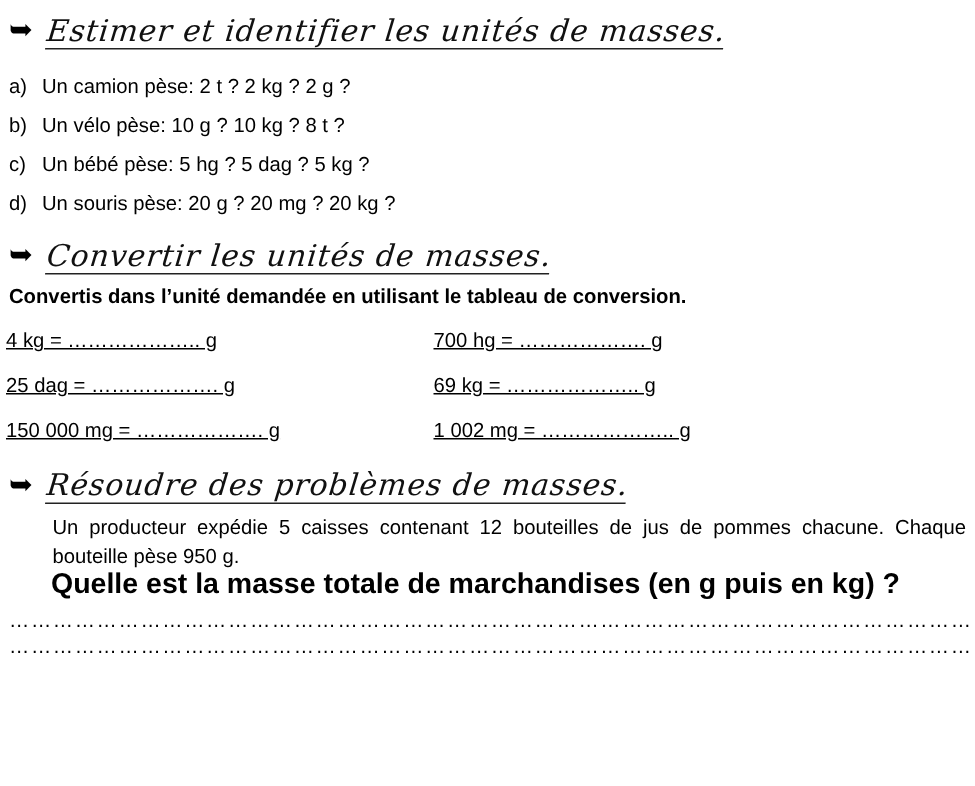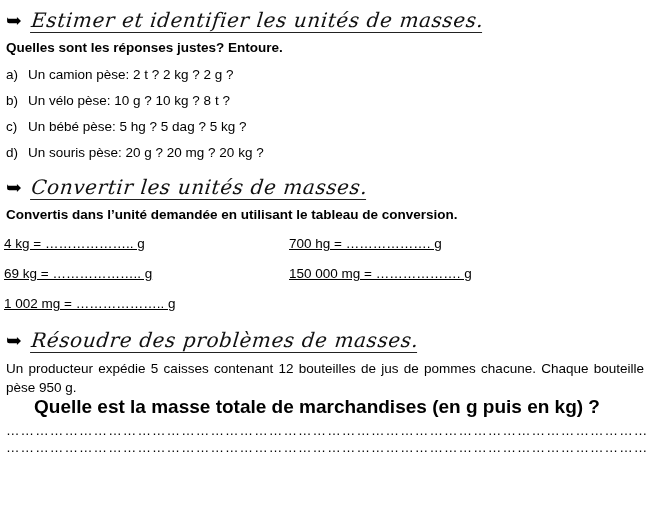--- a/index.html
+++ b/index.html
@@ -88,20 +88,21 @@
     white-space: nowrap;
     text-decoration: underline;
   }
 
   
   .problem {
     font-size: 13.5px;
     line-height: 19px;
     text-align: justify;
     padding: 0 6px 0 6px;
+    margin-left: 29px;
   }
   .problem-q {
     font-weight: bold;
     font-size: 19px;
     line-height: 19px;
     padding-left: 6px;
     margin-left: 28px;
   }
   .dotline {
     font-size: 13.5px;
@@ -124,21 +125,20 @@
 
   <div class="sp-1"></div>
 
   <div class="section-head">
     <span class="arrow-icon">➥</span>
     <span class="script-title">Estimer et identifier les unités de masses.</span>
   </div>
 
   <div class="sp-2"></div>
 
-  <div class="instruction">Quelles sont les réponses justes? Entoure.</div>
 
   <div class="sp-2"></div>
 
   <ul class="qlist">
     <li>
       <span class="qlabel">a)</span><span>Un camion pèse: 2 t ? 2 kg ? 2 g ?</span>
     </li>
     <li>
       <span class="qlabel">b)</span><span>Un vélo pèse: 10 g ? 10 kg ? 8 t ?</span>
     </li>
@@ -159,20 +159,21 @@
 
   <div class="sp-2"></div>
 
   <div class="instruction">Convertis dans l’unité demandée en utilisant le tableau de conversion.</div>
 
   <div class="sp-2"></div>
 
   <div class="conv-grid">
     <div class="conv-cell">4 kg = ……………….. g</div>
     <div class="conv-cell">700 hg = ……………….   g</div>
+    <div class="conv-cell">25 dag = ……………….   g</div>
     <div class="conv-cell">69 kg = ……………….. g</div>
     <div class="conv-cell">150 000 mg = ………………. g</div>
     <div class="conv-cell">1 002 mg = ……………….. g</div>
   </div>
 
   <div class="sp-3"></div>
 
   <div class="section-head">
     <span class="arrow-icon">➥</span>
     <span class="script-title">Résoudre des problèmes de masses.</span>

